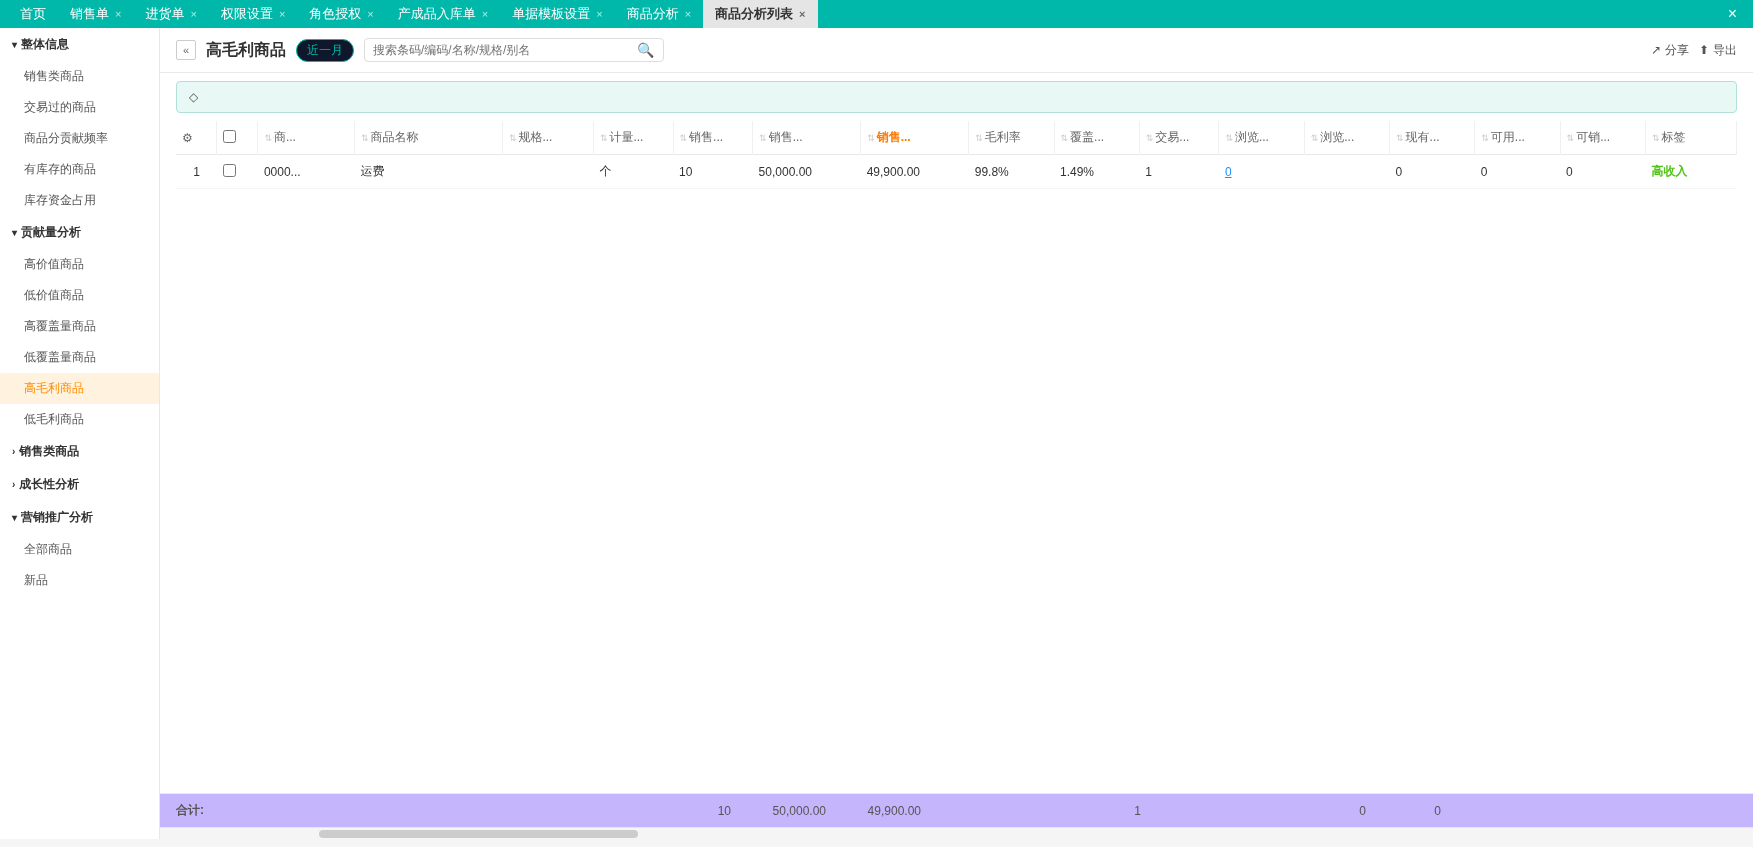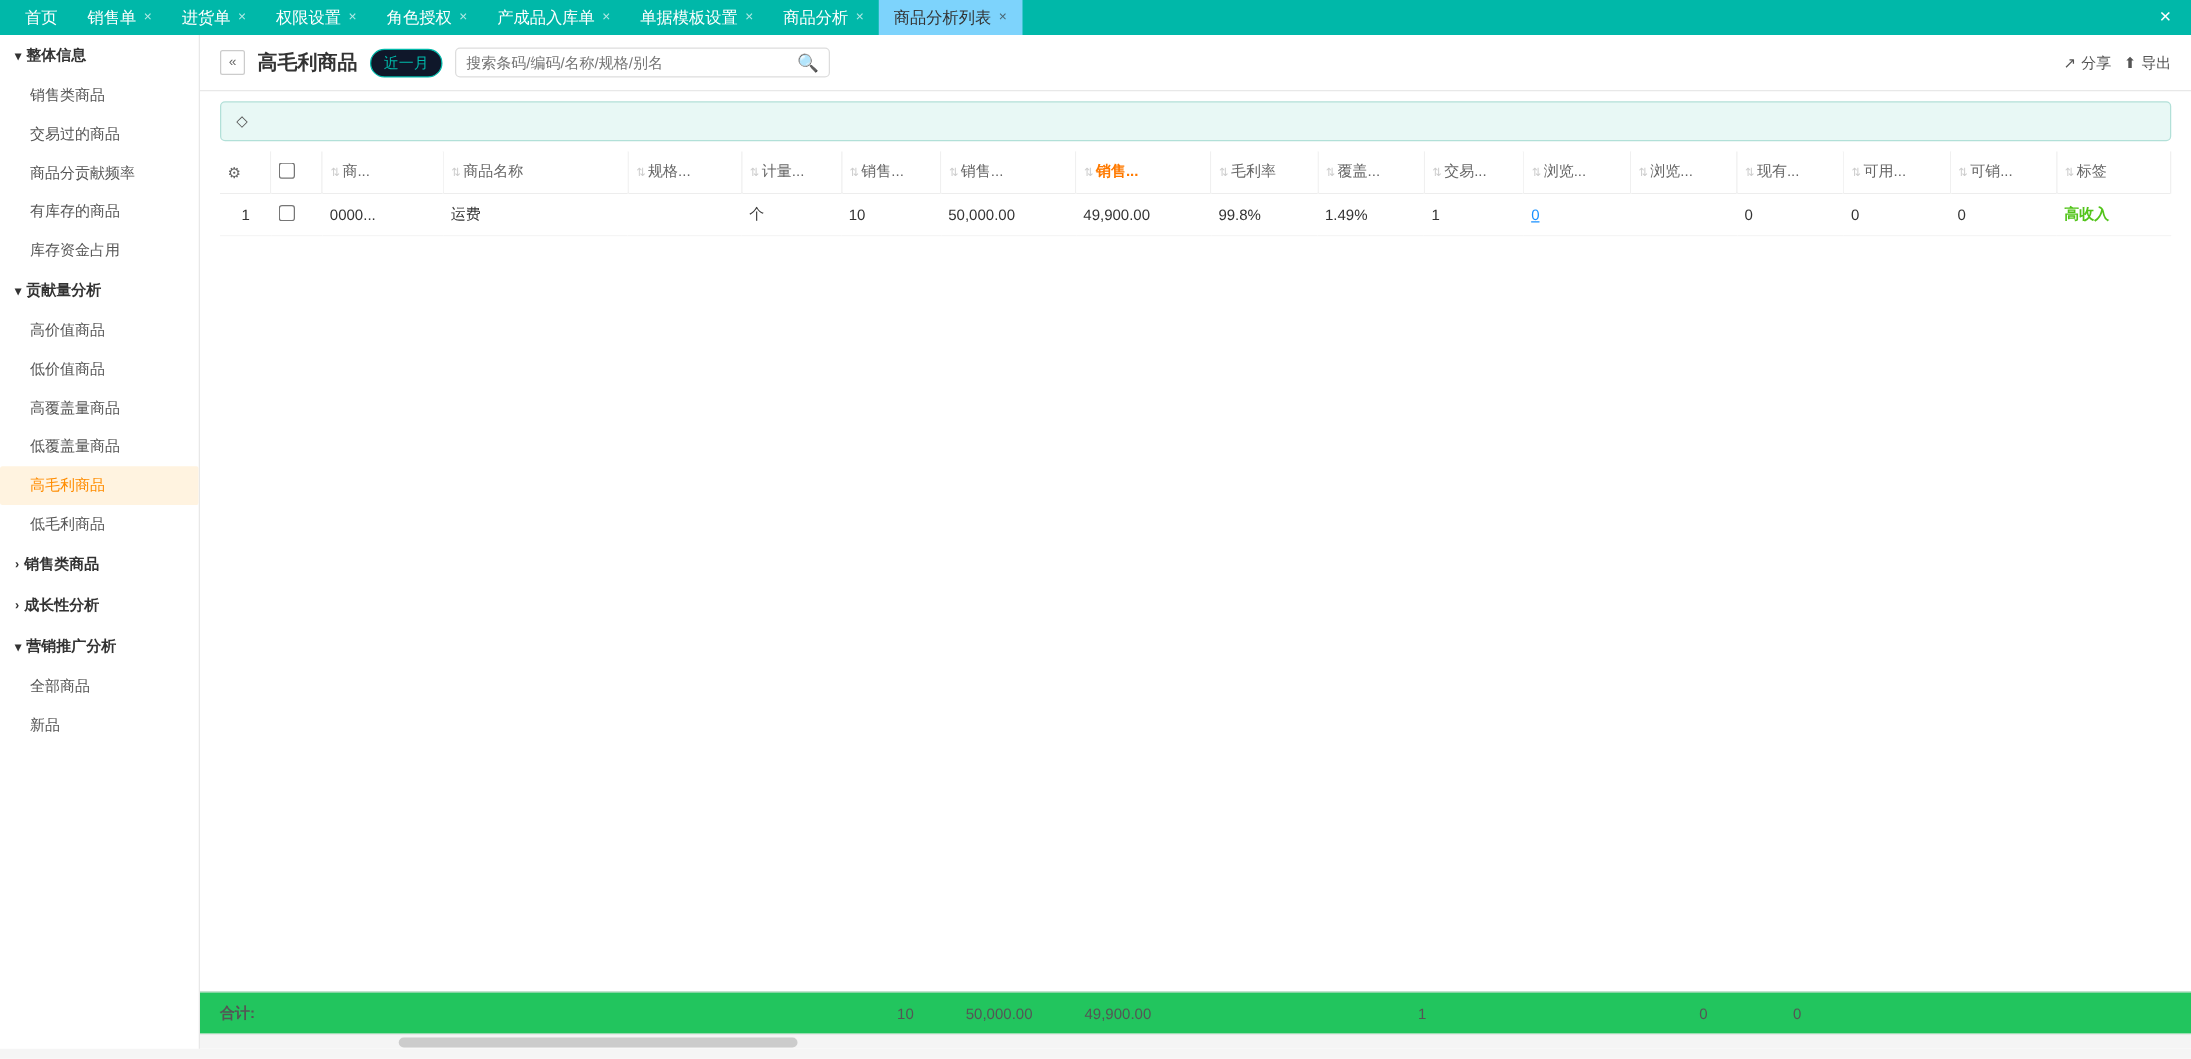--- a/index.html
+++ b/index.html
@@ -19,22 +19,23 @@
       display: flex;
       align-items: center;
       padding: 0 12px;
       height: 100%;
       cursor: pointer;
       font-size: 13px;
       white-space: nowrap;
       color: white;
     }
     .nav-item.active {
-      background: #7dd3fc;
+      background: #e5e5e5;
       color: #333;
+      font-weight: bold;
     }
     .nav-item .close-icon {
       margin-left: 6px;
       font-size: 11px;
       color: inherit;
       opacity: 0.7;
     }
     .nav-close-btn {
       margin-left: auto;
       color: white;
@@ -214,21 +215,21 @@
     }
     td.green { color: #52c41a; font-weight: bold; }
     td.link { color: #1890ff; text-decoration: underline; cursor: pointer; }
     .col-sort-icon { font-size: 9px; color: #ccc; margin-right: 2px; }
 
     
     .footer-row {
       display: flex;
       align-items: center;
       padding: 8px 16px;
-      background: #22c55e;
+      background: #c4b5fd;
       border-top: 1px solid #e8e8e8;
       font-size: 12px;
       color: #555;
       flex-shrink: 0;
     }
     .footer-label { margin-right: 20px; font-weight: bold; }
     .footer-values {
       display: flex;
       gap: 0;
     }

